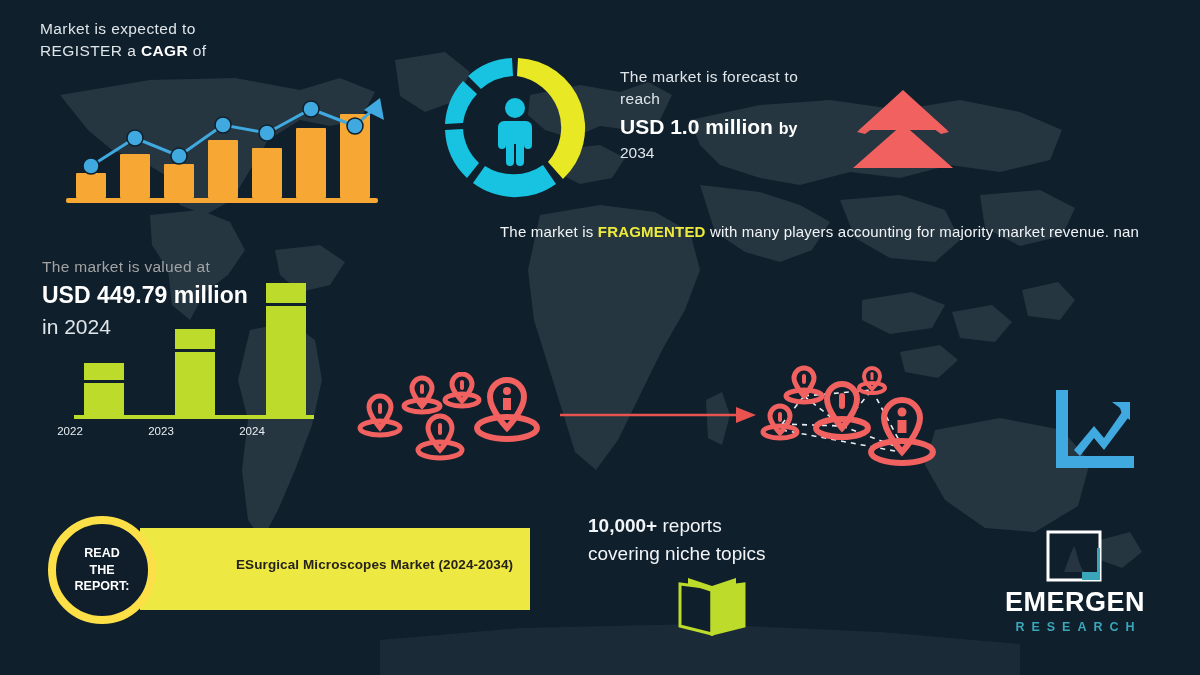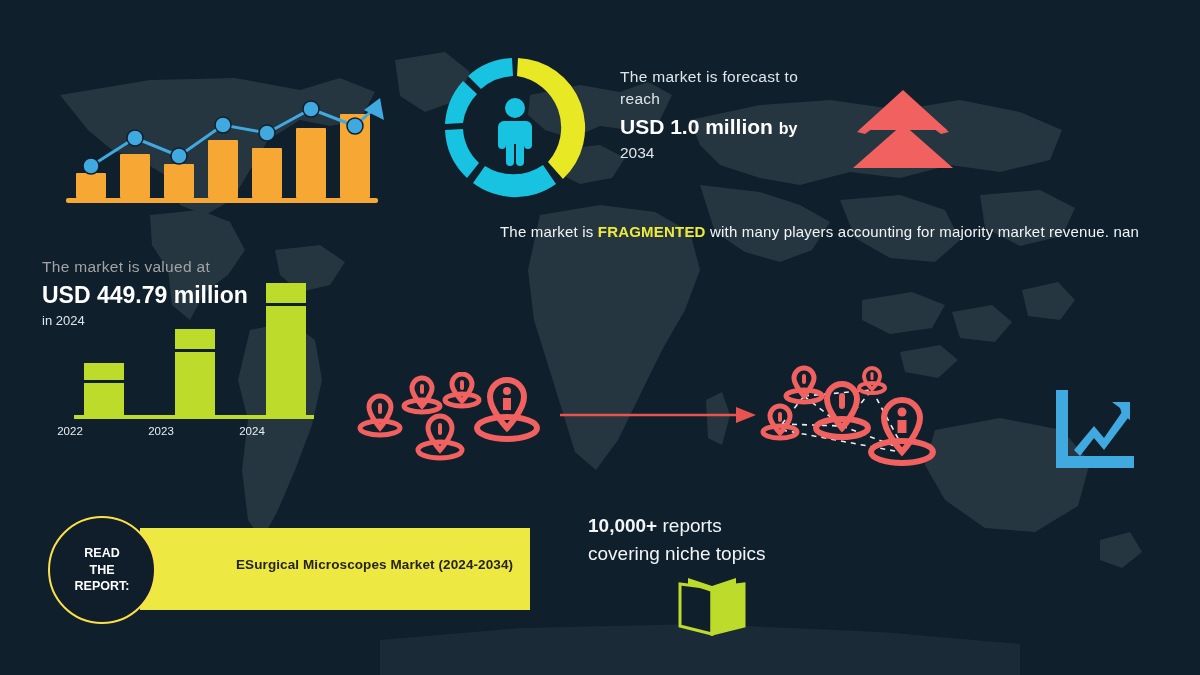--- a/index.html
+++ b/index.html
@@ -40,21 +40,21 @@
 
   .t-frag {
     left: 500px; top: 220px; width: 640px;
     color: #f2f5f7; font-size: 15px; line-height: 1.55; letter-spacing: .2px;
   }
   .t-frag .hl { color: #eeea3c; font-weight: bold; }
 
   .t-valued { left: 42px; top: 256px; width: 260px; line-height: 1.4; }
   .t-valued .l1 { color: #a3a3a3; font-size: 15.5px; letter-spacing: .3px; }
   .t-valued .l2 { color: #ffffff; font-size: 23px; font-weight: bold; margin-top: 1px; }
-  .t-valued .l3 { color: #dfe6ea; font-size: 13px; margin-top: 1px; }
+  .t-valued .l3 { color: #dfe6ea; font-size: 21px; margin-top: 1px; }
 
   .t-reports {
     left: 588px; top: 512px; width: 250px;
     color: #f2f5f7; font-size: 19px; line-height: 1.45;
   }
   .t-reports b { font-weight: bold; }
 
   
   #orangechart { left: 62px; top: 78px; }
 
@@ -74,21 +74,21 @@
     background: #eee843;
   }
   #banner-label {
     left: 236px; top: 557px; width: 300px;
     color: #26241a; font-size: 13.5px; font-weight: bold;
     letter-spacing: .1px;
   }
   #read-circle {
     left: 48px; top: 516px; width: 108px; height: 108px;
     border-radius: 50%; background: #0f1e2a;
-    border: 2px solid #fde047;
+    border: 8px solid #fde047;
     display: flex; align-items: center; justify-content: center;
   }
   #read-circle span {
     color: #ffffff; font-size: 12.5px; font-weight: bold;
     text-align: center; line-height: 1.35;
   }
 
   
   #logo { left: 985px; top: 528px; width: 180px; }
   #logo-mark { margin: 0 auto; display: block; }
@@ -137,20 +137,24 @@
       <path d="M1022 290 L1058 282 L1075 300 L1060 320 L1028 316 Z"></path>
       <path d="M900 352 L940 345 L958 360 L938 378 L905 372 Z"></path>
 
       <path d="M935 430 L1000 418 L1062 430 L1090 462 L1078 506 L1035 532 L985 528 L945 500 L925 465 Z"></path>
       <path d="M1100 540 L1130 532 L1142 552 L1122 568 L1100 560 Z"></path>
 
       <path d="M380 640 L520 628 L700 624 L880 632 L1020 644 L1020 675 L380 675 Z" opacity="0.5"></path>
     </g>
   </svg>
 
+  <div class="abs t-cagr-lead">
+    <div>Market is expected to</div>
+    <div><span>REGISTER a </span><b>CAGR</b><span> of</span></div>
+  </div>
 
   <svg class="abs" id="orangechart" width="330" height="128" viewBox="0 0 330 128">
     <g fill="#f7a734">
       <rect x="14" y="95" width="30" height="25" rx="1"></rect>
       <rect x="58" y="76" width="30" height="44" rx="1"></rect>
       <rect x="102" y="86" width="30" height="34" rx="1"></rect>
       <rect x="146" y="62" width="30" height="58" rx="1"></rect>
       <rect x="190" y="70" width="30" height="50" rx="1"></rect>
       <rect x="234" y="50" width="30" height="70" rx="1"></rect>
       <rect x="278" y="36" width="30" height="84" rx="1"></rect>
@@ -325,14 +329,24 @@
     <div><b>10,000+</b><span> reports</span></div>
     <div>covering niche topics</div>
   </div>
   <svg class="abs" style="left:674px; top:576px;" width="76" height="62" viewBox="0 0 76 62">
     <path d="M38 12 L38 58 L6 50 L6 8 Z" fill="#101f2c" stroke="#bcdb2b" stroke-width="3"></path>
     <path d="M38 12 L70 8 L70 50 L38 58 Z" fill="#bcdb2b" stroke="#bcdb2b" stroke-width="3"></path>
     <path d="M14 2 L38 10 L38 16 L14 8 Z" fill="#bcdb2b"></path>
     <path d="M62 2 L38 10 L38 16 L62 8 Z" fill="#bcdb2b"></path>
   </svg>
 
+  <div class="abs" id="logo">
+    <svg id="logo-mark" width="62" height="58" viewBox="0 0 62 58">
+      <rect x="4" y="4" width="52" height="48" fill="none" stroke="#ffffff" stroke-width="3"></rect>
+      <path d="M38 44 L56 44 L56 52 L38 52 Z" fill="#3aa6b9"></path>
+      <path d="M53 20 L56 20 L56 44 L53 44 Z" fill="#3aa6b9"></path>
+      <path d="M30 18 C34 26 33 34 40 44 L20 44 C24 34 26 26 30 18 Z" fill="#2a3a45" opacity="0.85"></path>
+    </svg>
+    <div id="logo-emergen">EMERGEN</div>
+    <div id="logo-research">RESEARCH</div>
+  </div>
 
 </div>
 
 </body></html>

